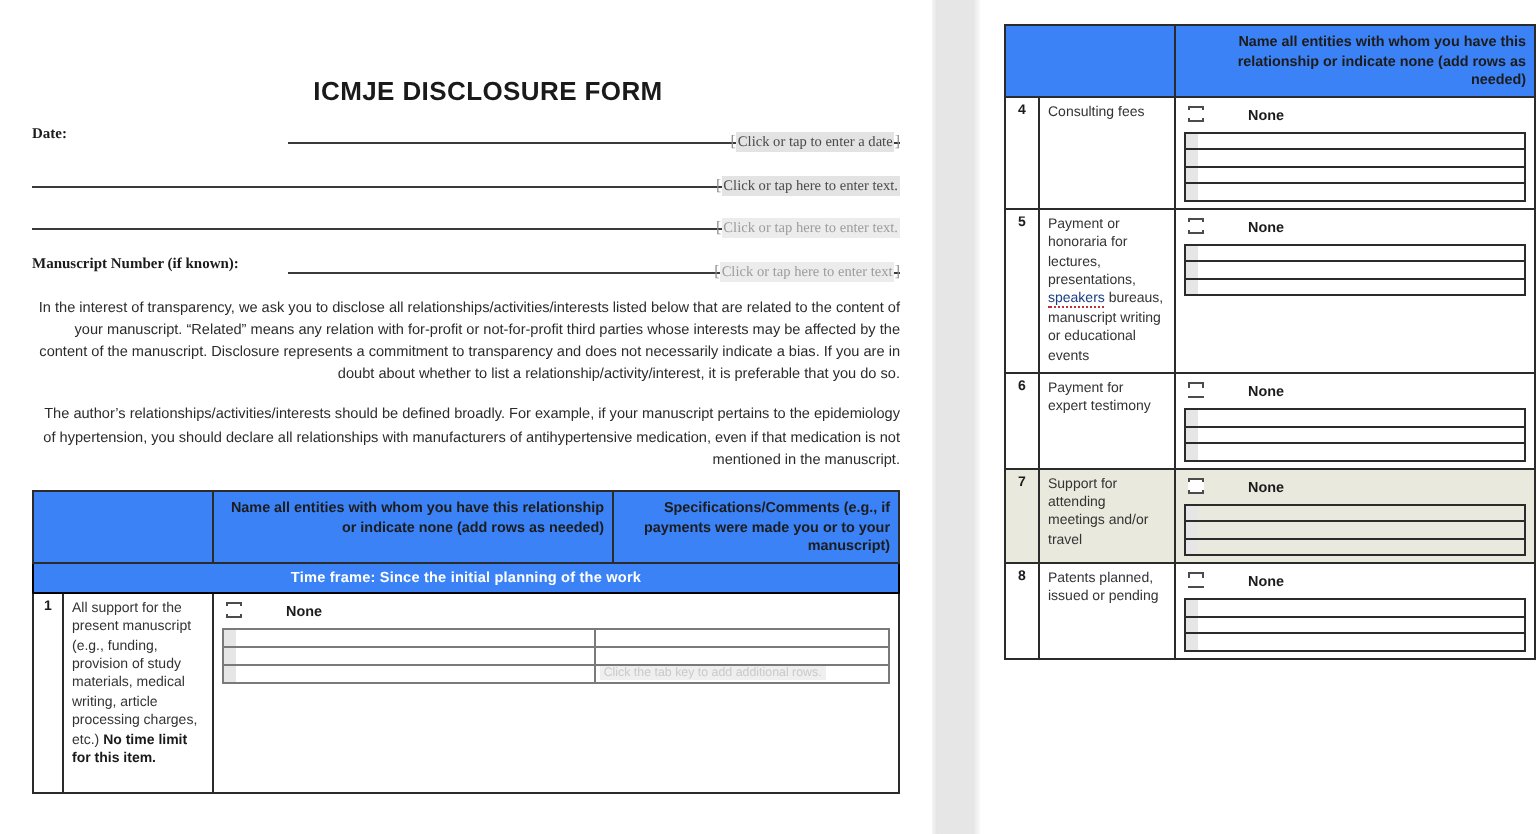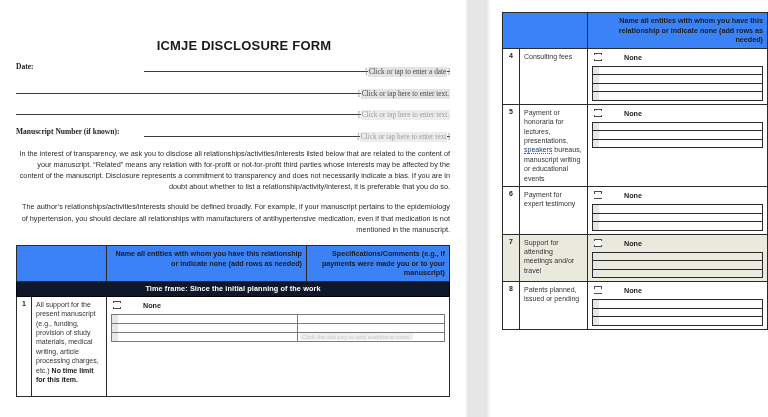--- a/index.html
+++ b/index.html
@@ -114,21 +114,21 @@
     color: #1c1c1c;
     text-align: right;
     height: 27px;
   }
   .col-num   { width: 15px; }
   .col-label { width: 75px; }
   .col-ent   { width: 200px; }
   .col-spec  { width: auto; }
 
   .band {
-    background: #0f172a;
+    background: #3b82f6;
     color: #ffffff;
     font-size: 7.3px;
     font-weight: bold;
     text-align: center;
     padding: 3px 0;
     letter-spacing: .1px;
   }
   .band td { border: 1px solid #000; padding: 2.5px 0; }
 
   .cell-num {

